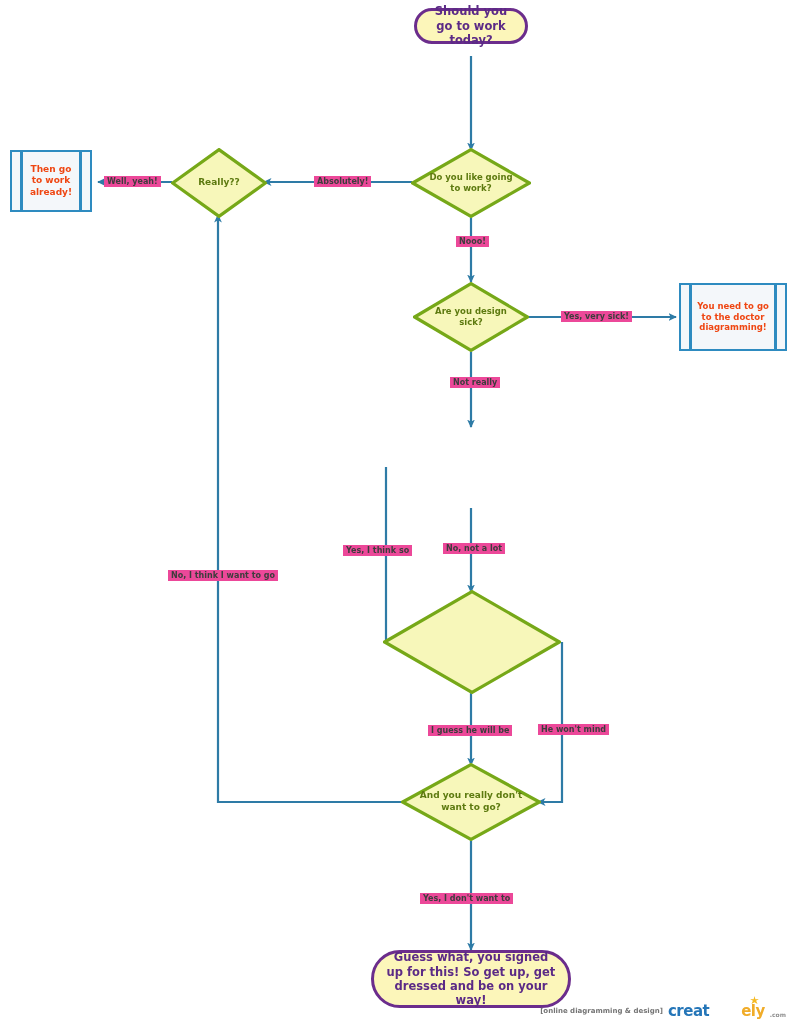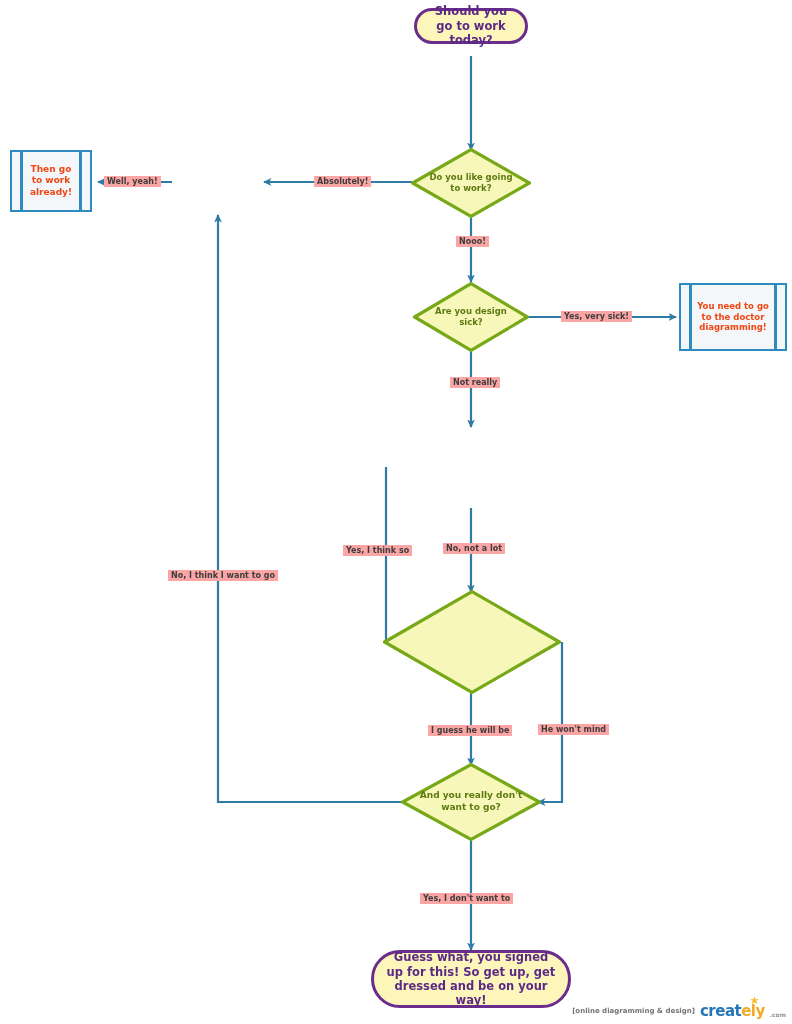--- a/index.html
+++ b/index.html
@@ -102,21 +102,21 @@
   .iobox::after  { right: 8px; }
   .iobox .txt { position: relative; z-index: 2; padding: 0 12px; display:block; }
 
   
   .edge-label {
     position: absolute;
     color: #3d3d3d;
     font-size: 8px;
     font-weight: bold;
     white-space: nowrap;
-    background: #fca5a5;
+    background: #ec4899;
     padding: 0 3px;
     line-height: 11px;
   }
 
   
   #watermark {
     position: absolute;
     right: 6px;
     bottom: 4px;
     display: flex;
@@ -130,21 +130,21 @@
     color: #6d6d6d;
     letter-spacing: 0px;
   }
   #watermark .wm-brand {
     font-size: 15px;
     font-weight: bold;
     letter-spacing: -0.5px;
     position: relative;
   }
   #watermark .wm-c { color: #1a6fb5; }
-  #watermark .wm-r { color: #f0a81e; }
+  #watermark .wm-r { color: #f0a81e; margin-left: 32px; }
   #watermark .wm-dom {
     font-size: 6px;
     color: #8a8a8a;
     font-weight: bold;
     align-self: flex-end;
     padding-bottom: 2px;
   }
   #watermark .wm-star {
     position: absolute;
     right: 6px;
@@ -197,20 +197,27 @@
   </div>
 
   <div class="node decision" style="left:411px; top:148px; width:120px; height:70px;">
     <div class="dshape"></div>
     <svg class="dborder" viewBox="0 0 120 70" preserveAspectRatio="none">
       <polygon points="60,1.6 118.4,35 60,68.4 1.6,35" fill="none" stroke="#76a818" stroke-width="3.2"></polygon>
     </svg>
     <div class="dlabel" style="font-size:8.5px;">Do you like going  to work?</div>
   </div>
 
+  <div class="node decision" style="left:171px; top:148px; width:96px; height:70px;">
+    <div class="dshape"></div>
+    <svg class="dborder" viewBox="0 0 96 70" preserveAspectRatio="none">
+      <polygon points="48,1.6 94.4,35 48,68.4 1.6,35" fill="none" stroke="#76a818" stroke-width="3.2"></polygon>
+    </svg>
+    <div class="dlabel" style="font-size:9px;">Really??</div>
+  </div>
 
   <div class="iobox" style="left:10px; top:150px; width:82px; height:62px; font-size:9px;">
     <span class="txt">Then go to work already!</span>
   </div>
 
   <div class="node decision" style="left:413px; top:282px; width:116px; height:70px;">
     <div class="dshape"></div>
     <svg class="dborder" viewBox="0 0 116 70" preserveAspectRatio="none">
       <polygon points="58,1.6 114.4,35 58,68.4 1.6,35" fill="none" stroke="#76a818" stroke-width="3.2"></polygon>
     </svg>

